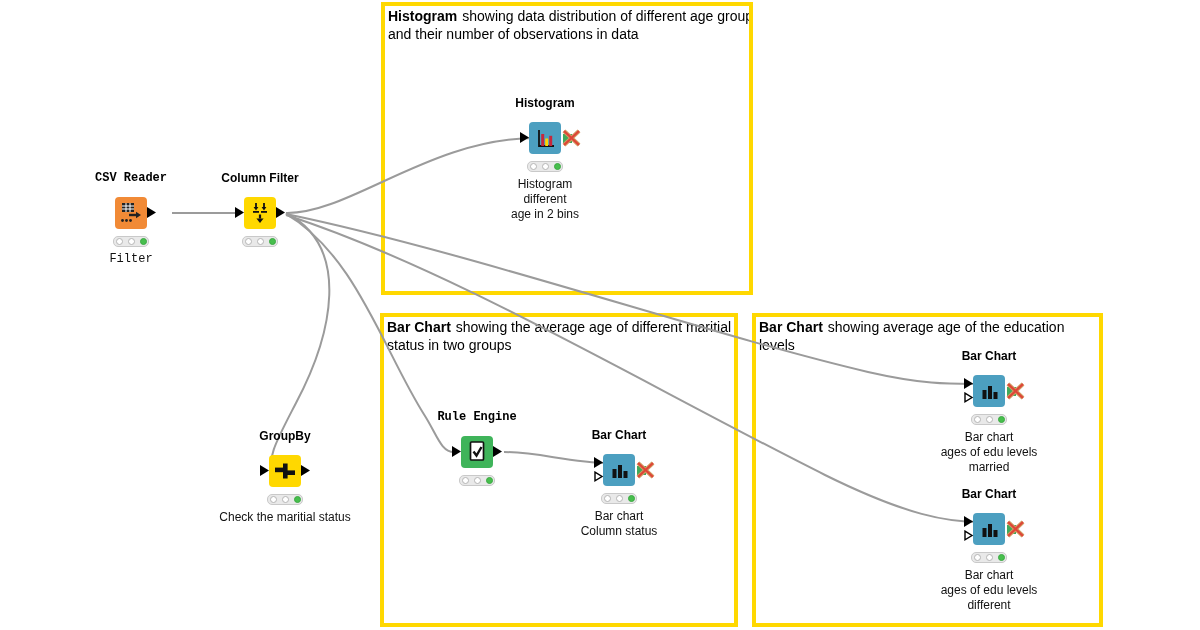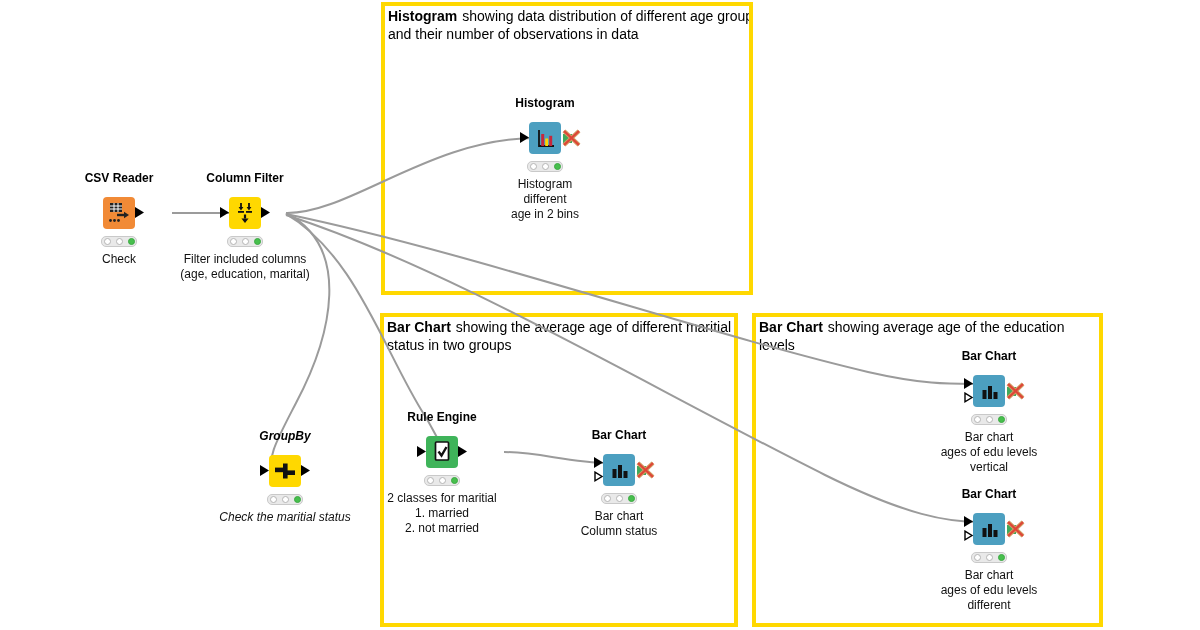--- a/index.html
+++ b/index.html
@@ -62,21 +62,21 @@
   <svg id="wires" width="1200" height="630">
     <path d="M172 213 H236"></path>
     <path d="M286 213 C350 214 430 138 536 138"></path>
     <path d="M286 213 C352 247 332 335 296 403 C279 436 263 464 276 471"></path>
     <path d="M286 214 C356 255 384 352 425 416 C437 435 441 452 454 452"></path>
     <path d="M286 214 C470 252 710 335 868 372 C925 385 952 384 980 384"></path>
     <path d="M286 215 C450 268 645 385 825 475 C908 516 948 522 980 522"></path>
     <path d="M504 452 C541 452 568 463 610 463"></path>
   </svg>
 
-  <div class="node" style="left:29px;top:171px;height:110px;">
+  <div class="node" style="left:41px;top:171px;height:110px;font-family:Liberation Mono, monospace;">
     <div class="ntitle">CSV Reader</div>
     <div class="nbox" style="background:#F18A36;">
       <svg width="32" height="32" viewBox="0 0 32 32">
         <rect x="7" y="6" width="12" height="9" fill="#222"></rect>
         <line x1="7" y1="9" x2="19" y2="9" stroke="#fff" stroke-width="1"></line>
         <line x1="7" y1="12" x2="19" y2="12" stroke="#fff" stroke-width="1"></line>
         <line x1="11" y1="6" x2="11" y2="15" stroke="#fff" stroke-width="1"></line>
         <line x1="15" y1="6" x2="15" y2="15" stroke="#fff" stroke-width="1"></line>
         <path d="M14 18 H21" stroke="#222" stroke-width="2.4" fill="none"></path>
         <polygon points="21,14.8 26,18 21,21.2" fill="#222"></polygon>
@@ -87,25 +87,25 @@
     </div>
     <svg class="port" style="left:106px;top:36px;" width="10" height="12">
         <polygon points="0,0 9,5.5 0,11" fill="#000"></polygon>
       </svg>
     <div class="tlight">
       <span class="dot"></span>
         <span class="dot"></span>
         <span class="dot green"></span>
     </div>
     <div class="nlabel">
-      <div>Check</div>
-    </div>
-  </div>
-
-  <div class="node" style="left:155px;top:171px;height:125px;text-decoration:underline;">
+      <div>Filter</div>
+    </div>
+  </div>
+
+  <div class="node" style="left:170px;top:171px;height:125px;text-decoration:underline;">
     <div class="ntitle">Column Filter</div>
     <div class="nbox" style="background:#FFD800;">
       <svg width="32" height="32" viewBox="0 0 32 32">
         <path d="M12 6 V10" stroke="#111" stroke-width="1.8" fill="none"></path>
         <polygon points="9.6,10 14.4,10 12,13.4" fill="#111"></polygon>
         <rect x="9" y="14" width="6" height="1.8" fill="#111"></rect>
         <path d="M20 6 V10" stroke="#111" stroke-width="1.8" fill="none"></path>
         <polygon points="17.6,10 22.4,10 20,13.4" fill="#111"></polygon>
         <rect x="17" y="14" width="6" height="1.8" fill="#111"></rect>
         <path d="M16 17.5 V21.5" stroke="#111" stroke-width="2.2" fill="none"></path>
@@ -116,24 +116,20 @@
         <polygon points="0,0 9,5.5 0,11" fill="#000"></polygon>
       </svg>
     <svg class="port" style="left:106px;top:36px;" width="10" height="12">
         <polygon points="0,0 9,5.5 0,11" fill="#000"></polygon>
       </svg>
     <div class="tlight">
       <span class="dot"></span>
         <span class="dot"></span>
         <span class="dot green"></span>
     </div>
-    <div class="nlabel">
-      <div>Filter included columns</div>
-      <div>(age, education, marital)</div>
-    </div>
   </div>
 
   <div class="node" style="left:455px;top:96px;height:140px;">
     <div class="ntitle">Histogram</div>
     <div class="nbox" style="background:#4C9FC0;">
       <svg width="32" height="32" viewBox="0 0 32 32">
         <path d="M10 8 V24 H25" stroke="#111" stroke-width="1.8" fill="none"></path>
         <rect x="12.2" y="12" width="3" height="12" fill="#C5283D"></rect>
         <rect x="16.2" y="16.5" width="3" height="7.5" fill="#FFD500"></rect>
         <rect x="20.2" y="13.8" width="3" height="10.2" fill="#C5283D"></rect>
@@ -152,21 +148,21 @@
         <span class="dot"></span>
         <span class="dot green"></span>
     </div>
     <div class="nlabel">
       <div>Histogram</div>
       <div>different</div>
       <div>age in  2 bins</div>
     </div>
   </div>
 
-  <div class="node" style="left:195px;top:429px;height:110px;font-style:italic;">
+  <div class="node" style="left:195px;top:429px;height:110px;">
     <div class="ntitle">GroupBy</div>
     <div class="nbox" style="background:#FFD800;">
       <svg width="32" height="32" viewBox="0 0 32 32">
         <rect x="6" y="12.6" width="9" height="4.6" fill="#111"></rect>
         <rect x="14" y="8.5" width="4.6" height="15" fill="#111"></rect>
         <rect x="18" y="15.4" width="8" height="4.6" fill="#111"></rect>
       </svg>
     </div>
     <svg class="port" style="left:65px;top:36px;" width="10" height="12">
         <polygon points="0,0 9,5.5 0,11" fill="#000"></polygon>
@@ -177,43 +173,38 @@
     <div class="tlight">
       <span class="dot"></span>
         <span class="dot"></span>
         <span class="dot green"></span>
     </div>
     <div class="nlabel" style="width:220px;left:-20px;">
       <div>Check the maritial status</div>
     </div>
   </div>
 
-  <div class="node" style="left:352px;top:410px;height:140px;">
+  <div class="node" style="left:387px;top:410px;height:140px;font-family:Liberation Mono, monospace;">
     <div class="ntitle">Rule Engine</div>
     <div class="nbox" style="background:#3FB45A;">
       <svg width="32" height="32" viewBox="0 0 32 32">
         <rect x="9.5" y="6" width="13" height="18" rx="1" fill="#fff" stroke="#111" stroke-width="1.7"></rect>
         <path d="M12.5 15.5 L15.5 19.5 L20.5 11" stroke="#111" stroke-width="2.4" fill="none"></path>
       </svg>
     </div>
     <svg class="port" style="left:65px;top:36px;" width="10" height="12">
         <polygon points="0,0 9,5.5 0,11" fill="#000"></polygon>
       </svg>
     <svg class="port" style="left:106px;top:36px;" width="10" height="12">
         <polygon points="0,0 9,5.5 0,11" fill="#000"></polygon>
       </svg>
     <div class="tlight">
       <span class="dot"></span>
         <span class="dot"></span>
         <span class="dot green"></span>
-    </div>
-    <div class="nlabel">
-      <div>2 classes for maritial</div>
-      <div>1. married</div>
-      <div>2. not married</div>
     </div>
   </div>
 
   <div class="node" style="left:529px;top:428px;height:125px;">
     <div class="ntitle">Bar Chart</div>
     <div class="nbox" style="background:#4C9FC0;">
       <svg width="32" height="32" viewBox="0 0 32 32">
         <rect x="9.5" y="15" width="4" height="9" fill="#111"></rect>
         <rect x="15" y="11" width="4" height="13" fill="#111"></rect>
         <rect x="20.5" y="17" width="4" height="7" fill="#111"></rect>
@@ -262,21 +253,21 @@
       <path d="M2 2 L17 16 M17 2 L2 16" stroke="#DE4537" stroke-width="2.2"></path>
     </svg>
     <div class="tlight">
       <span class="dot"></span>
         <span class="dot"></span>
         <span class="dot green"></span>
     </div>
     <div class="nlabel">
       <div>Bar chart</div>
       <div>ages of edu levels</div>
-      <div>vertical</div>
+      <div>married</div>
     </div>
   </div>
 
   <div class="node" style="left:899px;top:487px;height:140px;">
     <div class="ntitle">Bar Chart</div>
     <div class="nbox" style="background:#4C9FC0;">
       <svg width="32" height="32" viewBox="0 0 32 32">
         <rect x="9.5" y="15" width="4" height="9" fill="#111"></rect>
         <rect x="15" y="11" width="4" height="13" fill="#111"></rect>
         <rect x="20.5" y="17" width="4" height="7" fill="#111"></rect>

